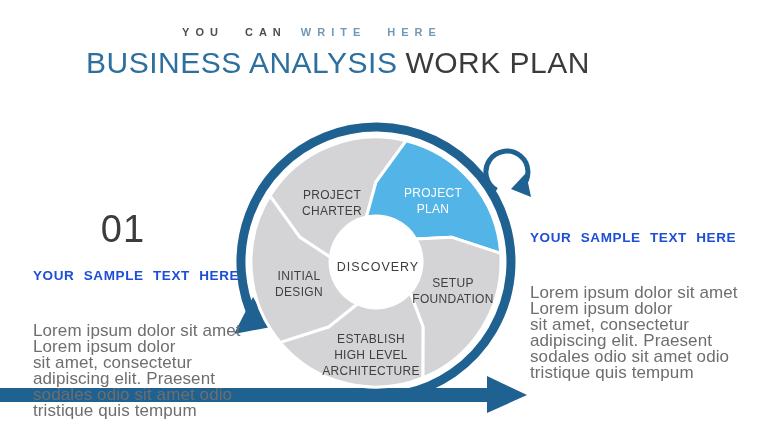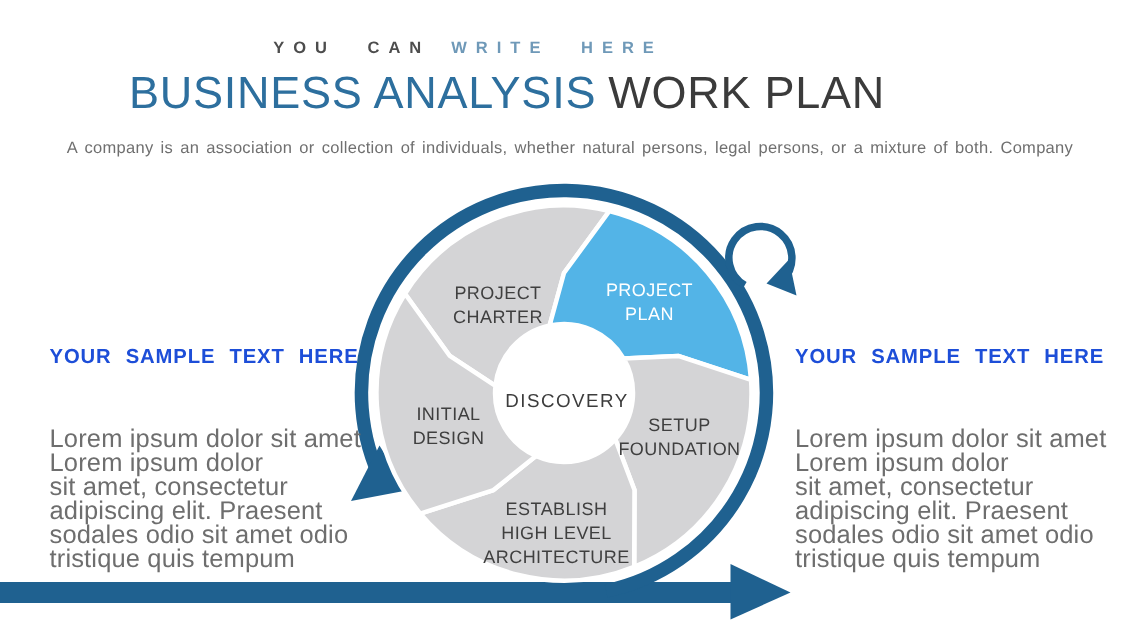--- a/index.html
+++ b/index.html
@@ -40,21 +40,20 @@
 <body>
 
 <div class="header">
   <div class="tagline">
     <span class="t-dark">YOU CAN</span><span class="t-blue">WRITE HERE</span>
   </div>
   <div class="title">
     <span class="ti-blue">BUSINESS ANALYSIS</span><span class="ti-dark">WORK PLAN</span>
   </div>
   <div class="subtitle">
-    <div>A company is an association or collection of individuals, whether natural persons, legal persons, or a mixture of both. Company</div>
   </div>
 </div>
 
 <svg class="diagram" width="760" height="428" viewBox="0 0 760 428">
 
   <g>
     <rect x="0" y="388" width="492" height="14" fill="#1f6190"></rect>
     <polygon points="487,376 527,395 487,413" fill="#1f6190"></polygon>
   </g>
 
@@ -87,20 +86,21 @@
   <text class="seg-label" x="371" y="359">HIGH LEVEL</text>
   <text class="seg-label" x="371" y="375">ARCHITECTURE</text>
 
   <text class="seg-label" x="299" y="280">INITIAL</text>
   <text class="seg-label" x="299" y="296">DESIGN</text>
 
   <text class="center-label" x="378" y="271">DISCOVERY</text>
 </svg>
 
 <div class="callout left">
+  <div class="co-number">01</div>
   <div class="co-heading">YOUR SAMPLE TEXT HERE</div>
   <div class="co-body">
     <div>Lorem ipsum dolor sit amet Lorem ipsum dolor</div>
     <div>sit amet, consectetur adipiscing elit. Praesent</div>
     <div>sodales odio sit amet odio tristique quis tempum</div>
   </div>
 </div>
 
 <div class="callout right">
   <div class="co-heading">YOUR SAMPLE TEXT HERE</div>

